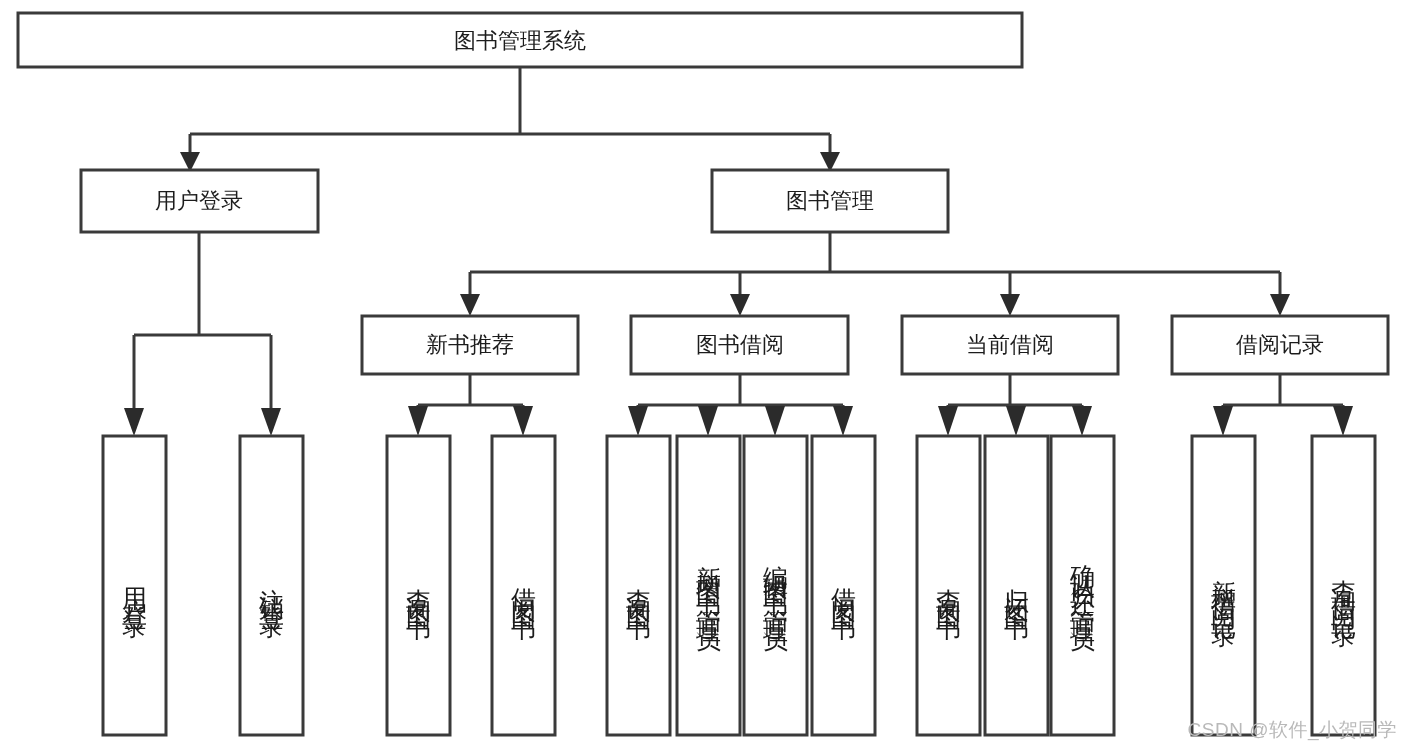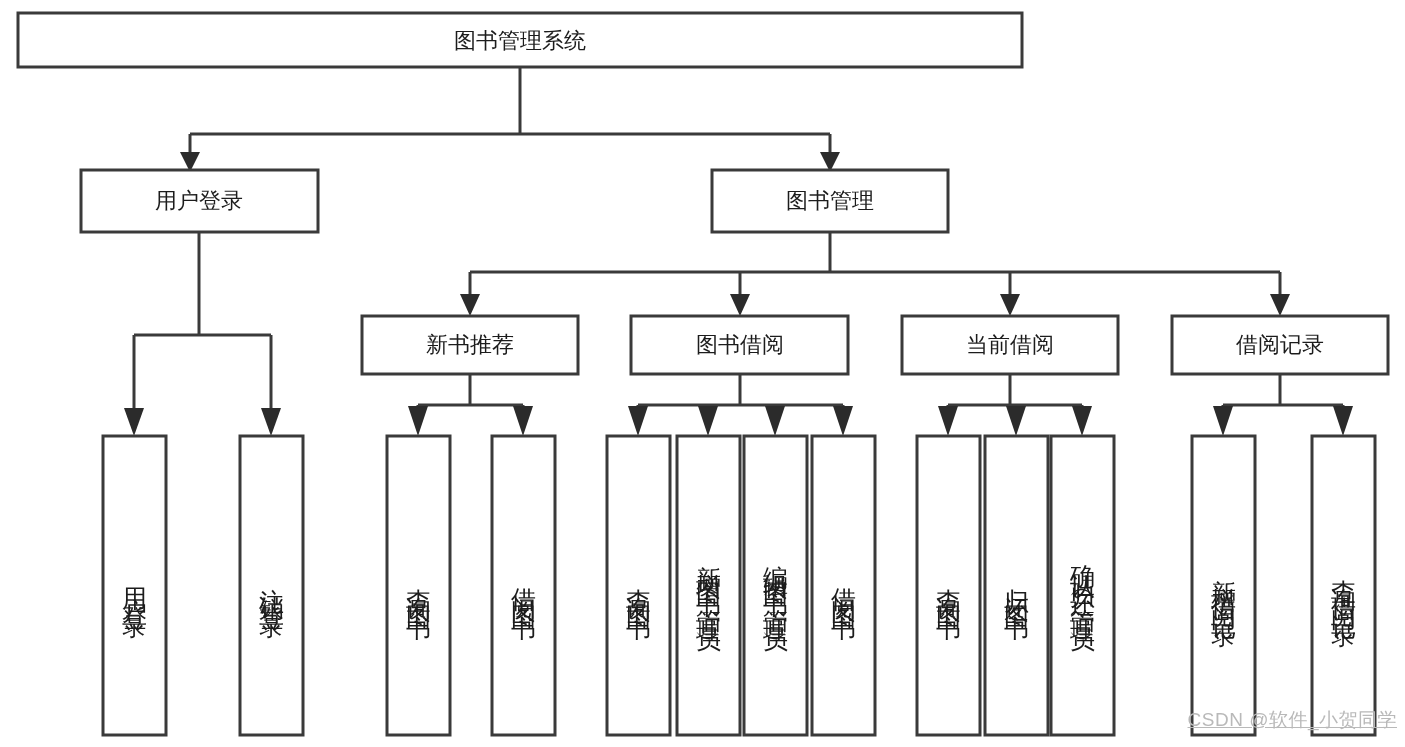--- a/index.html
+++ b/index.html
@@ -59,27 +59,26 @@
     font-size: 25px;
     line-height: 1.0;
     letter-spacing: 9px;
     color: #1c1c1c;
     white-space: nowrap;
     pointer-events: none;
   }
   .watermark {
     position: absolute;
     right: 8px;
-    bottom: 14px;
+    bottom: 4px;
     font-family: "Liberation Sans", "DejaVu Sans", sans-serif;
     font-size: 19px;
     color: #b9b9b9;
     letter-spacing: 0.5px;
     user-select: none;
-    text-decoration: underline;
   }
 </style>
 </head>
 <body>
 
 <div id="diagram-root">
 
   <svg id="tree-svg" viewBox="0 0 1405 747" xmlns="http://www.w3.org/2000/svg">
 
     <g>

